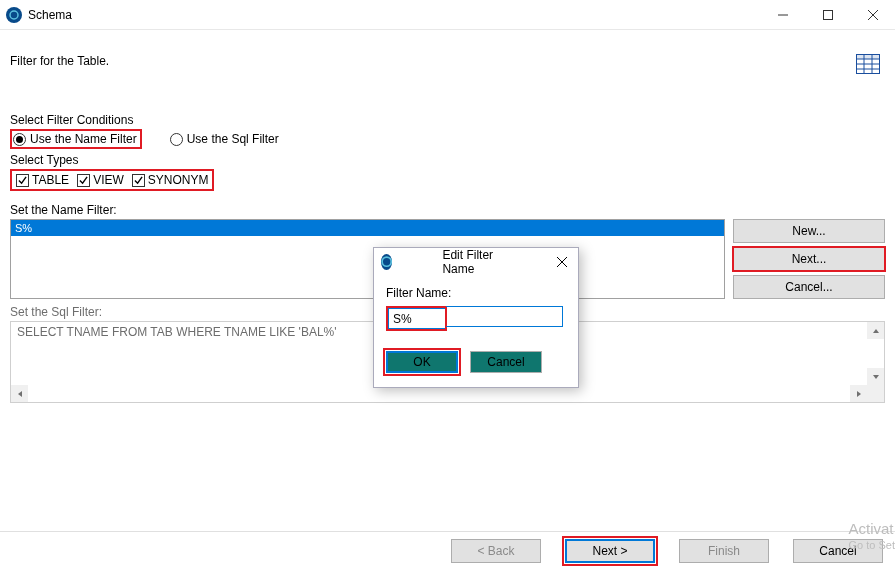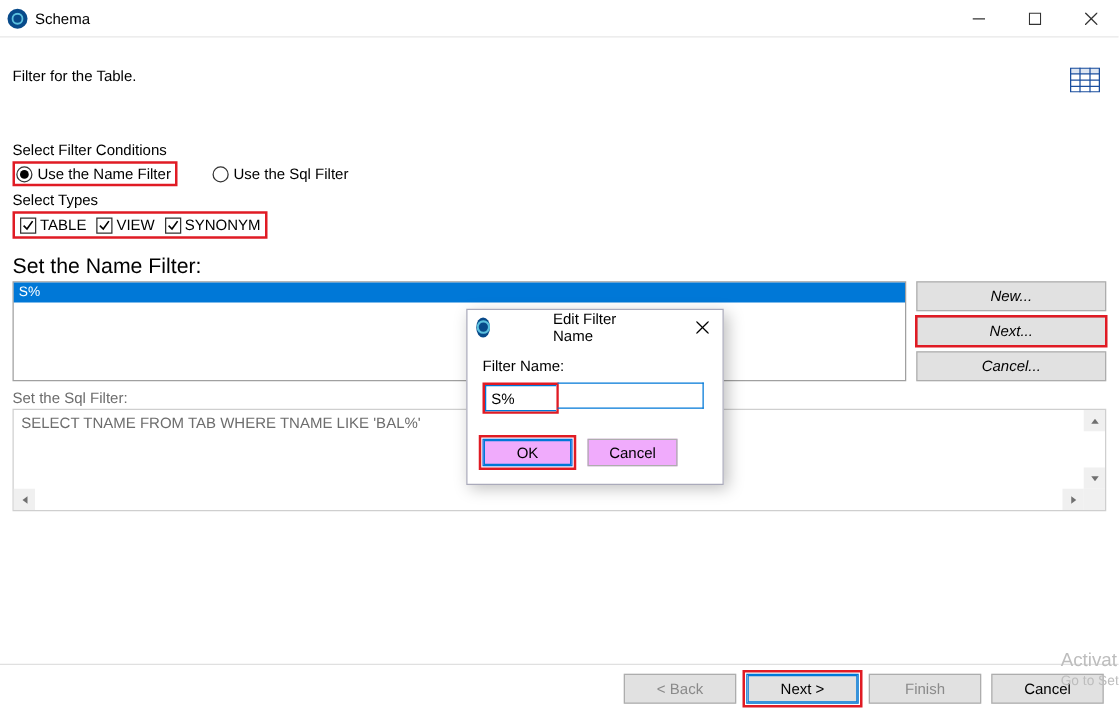--- a/index.html
+++ b/index.html
@@ -29,62 +29,62 @@
 
 .radio { width: 13px; height: 13px; border: 1px solid #333; border-radius: 50%; display: inline-flex; align-items: center; justify-content: center; }
 .radio .dot { width: 7px; height: 7px; background: #000; border-radius: 50%; }
 
 .types-label { font-size: 12px; margin-top: 4px; }
 .check-row { display: flex; align-items: center; gap: 8px; margin-top: 2px; padding: 2px 4px; width: fit-content; }
 .check-item { display: flex; align-items: center; gap: 3px; }
 .checkbox { width: 13px; height: 13px; border: 1px solid #333; display: inline-flex; align-items: center; justify-content: center; }
 .checkbox svg { width: 9px; height: 9px; }
 
-.name-filter-label { font-size: 17px; margin-top: 12px; }
+.name-filter-label { font-size: 12px; margin-top: 12px; }
 
 .filter-area { display: flex; gap: 8px; margin-top: 2px; }
 .filter-list { flex: 1; border: 1px solid #a0a0a0; height: 80px; background: #fff; }
 .filter-row { height: 16px; background: #0078d7; color: #fff; padding-left: 4px; font-size: 11px; line-height: 16px; }
-.filter-btns { width: 152px; display: flex; flex-direction: column; gap: 4px; font-style: italic; }
+.filter-btns { width: 152px; display: flex; flex-direction: column; gap: 4px; }
 .fbtn { height: 24px; background: #e1e1e1; border: 1px solid #adadad; font-size: 12px; text-align: center; line-height: 22px; cursor: default; }
 .fbtn.red { outline: 2px solid #e01b24; outline-offset: -1px; }
 
 .sql-label { font-size: 12px; margin-top: 6px; color: #6d6d6d; }
 .sql-area { border: 1px solid #cfcfcf; height: 82px; margin-top: 2px; position: relative; background: #fff; }
 .sql-text { color: #6d6d6d; font-size: 12px; padding: 3px 6px; }
 .sql-scroll-up, .sql-scroll-down { position: absolute; right: 0; width: 17px; height: 17px; background: #f0f0f0; display: flex; align-items: center; justify-content: center; }
 .sql-scroll-up { top: 0; }
 .sql-scroll-down { bottom: 17px; }
 .sql-scroll-left, .sql-scroll-right { position: absolute; bottom: 0; width: 17px; height: 17px; background: #f0f0f0; display: flex; align-items: center; justify-content: center; }
 .sql-scroll-left { left: 0; }
 .sql-scroll-right { right: 17px; }
 .sql-corner { position: absolute; right: 0; bottom: 0; width: 17px; height: 17px; background: #f0f0f0; }
 
 
-.footer { position: absolute; bottom: 10px; right: 12px; display: flex; gap: 8px; align-items: center; }
+.footer { position: absolute; bottom: 10px; right: 12px; display: flex; gap: 24px; align-items: center; }
 .footer .separator { position: absolute; top: -8px; left: -800px; right: -12px; height: 1px; background: #e0e0e0; }
 .navbtn { width: 90px; height: 24px; background: #e1e1e1; border: 1px solid #adadad; font-size: 12px; text-align: center; line-height: 22px; }
 .navbtn.disabled { color: #8a8a8a; }
 .navbtn.highlight { outline: 2px solid #e01b24; outline-offset: 1px; border: 1px solid #0078d7; box-shadow: inset 0 0 0 1px #0078d7; }
 
 .watermark { position: absolute; right: 0; bottom: 20px; color: #bdbdbd; font-size: 15px; text-align: left; line-height: 16px; pointer-events: none; }
 
 
 .modal { position: absolute; left: 373px; top: 247px; width: 206px; background: #fff; border: 1px solid #aab; box-shadow: 3px 3px 12px rgba(0,0,0,0.25); }
 .modal-title { height: 28px; display: flex; align-items: center; padding-left: 7px; padding-right: 2px; gap: 44px; }
 .modal-title .appicon { width: 16px; height: 16px; background: #084a8a; border-radius: 50%; margin-right: 6px; display:flex; align-items:center; justify-content:center;}
 .modal-title .mtitle { font-size: 12px; }
 .modal-title .close { margin-left: auto; width: 40px; height: 24px; display: flex; align-items: center; justify-content: center; }
 .modal-body { padding: 10px 12px 14px 12px; }
 .modal-body .flabel { font-size: 12px; margin-bottom: 6px; }
 .modal-body .finput-wrap { border: 2px solid #e01b24; padding: 0; width: 61px; display: inline-block; }
 .modal-body .finput-rest { display: inline-block; border: 1px solid #0078d7; border-left: none; height: 21px; vertical-align: top; width: 117px; margin-left: -1px; }
 .modal-body input { border: 1px solid #0078d7; border-right: none; height: 21px; padding: 2px 4px; font-size: 12px; width: 100%; outline: none; }
 .modal-btns { display: flex; gap: 12px; margin-top: 20px; }
-.mbtn { width: 72px; height: 22px; background: #f0abfc; border: 1px solid #adadad; font-size: 12px; text-align: center; line-height: 20px; }
+.mbtn { width: 72px; height: 22px; background: #0f766e; border: 1px solid #adadad; font-size: 12px; text-align: center; line-height: 20px; }
 .mbtn.ok { outline: 2px solid #e01b24; outline-offset: 1px; border: 1px solid #0078d7; box-shadow: inset 0 0 0 1px #0078d7; }
 </style>
 </head>
 <body>
 
 <div class="titlebar">
   <span class="appicon">
     <svg viewBox="0 0 10 10">
         <circle cx="5" cy="5" r="4" fill="none" stroke="#5bc0de" stroke-width="1.5"></circle>
       </svg>

